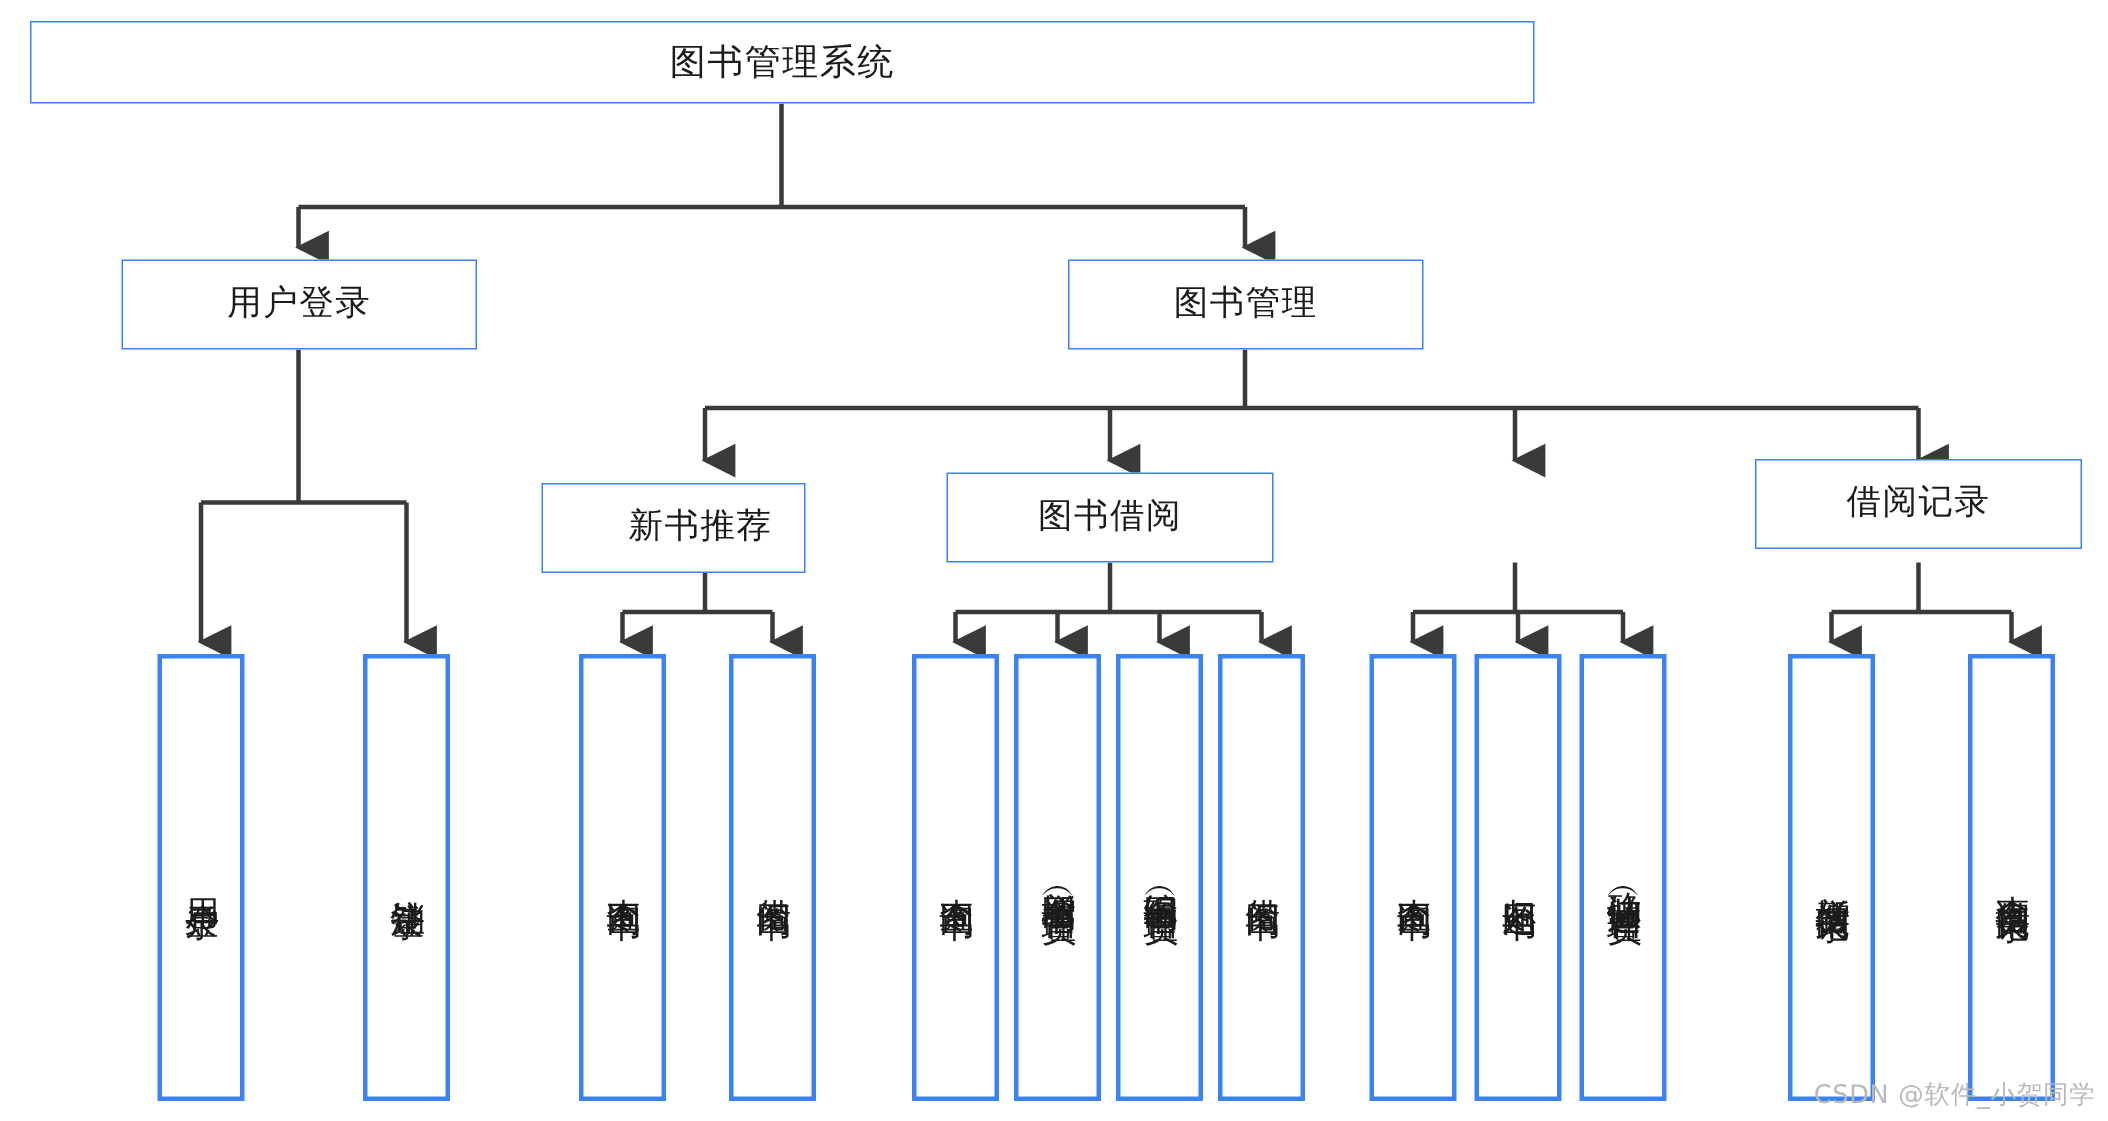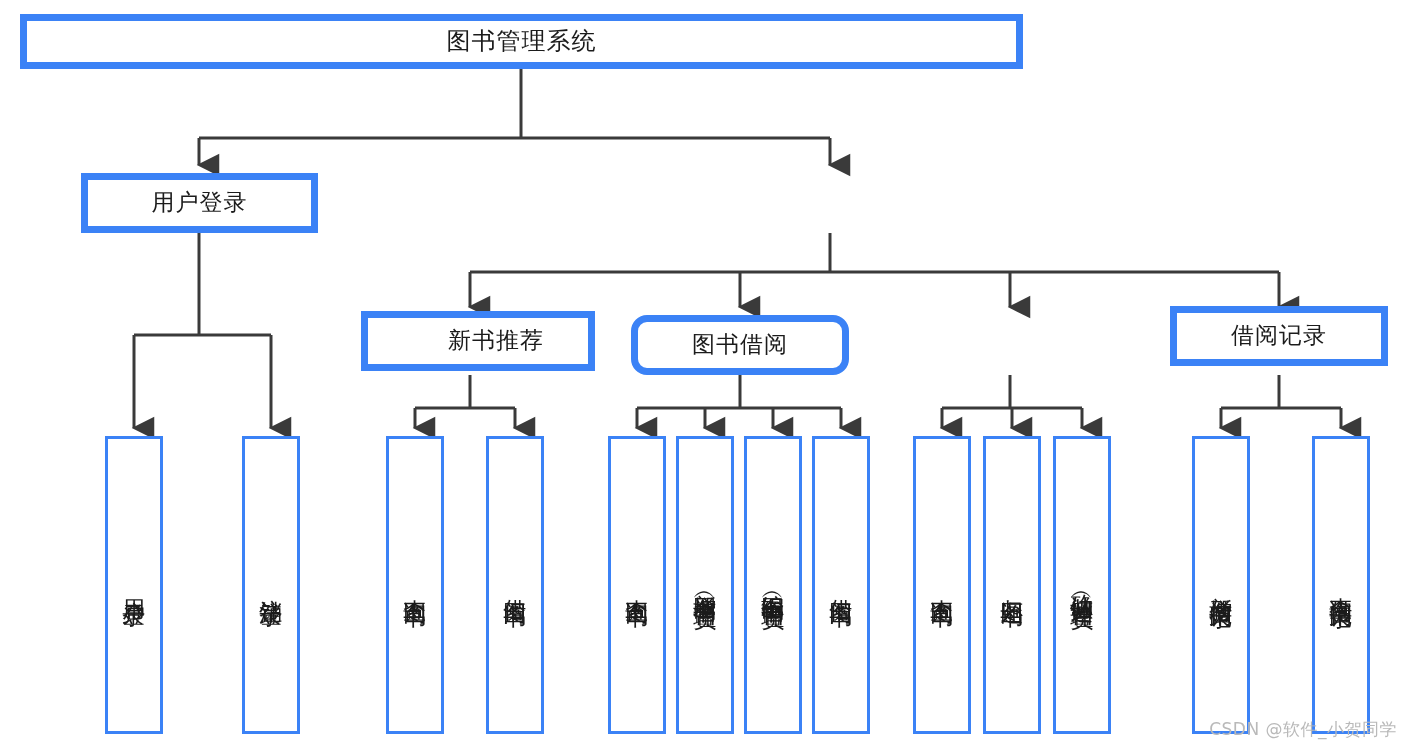--- a/index.html
+++ b/index.html
@@ -19,21 +19,21 @@
     position:absolute;
     left:0; top:0;
     width:1405px;
     height:747px;
     pointer-events:none;
   }
   .node{
     position:absolute;
     box-sizing:border-box;
     background:#ffffff;
-    border:7px solid #3b82f6;
+    border:1px solid #3b82f6;
     display:flex;
     align-items:center;
     justify-content:center;
     z-index:2;
   }
   .node-label{
     font-size:23px;
     line-height:1.18;
     color:#1b1b1b;
     letter-spacing:1px;
@@ -123,25 +123,28 @@
     </g>
   </svg>
 
   <div class="node root" style="left:20px; top:14px; width:1003px; height:55px;">
     <span class="node-label">图书管理系统</span>
   </div>
 
   <div class="node" style="left:81px; top:173px; width:237px; height:60px;">
     <span class="node-label">用户登录</span>
   </div>
+  <div class="node" style="left:712px; top:173px; width:237px; height:60px;">
+    <span class="node-label">图书管理</span>
+  </div>
 
-  <div class="node" style="left:361px; top:311px; width:234px; height:60px;padding-left:36px;">
+  <div class="node" style="left:361px; top:322px; width:176px; height:60px;padding-left:36px;">
     <span class="node-label">新书推荐</span>
   </div>
-  <div class="node" style="left:631px; top:315px; width:218px; height:60px;border-radius:16px;">
+  <div class="node" style="left:631px; top:315px; width:218px; height:60px;">
     <span class="node-label">图书借阅</span>
   </div>
   <div class="node" style="left:1170px; top:306px; width:218px; height:60px;">
     <span class="node-label">借阅记录</span>
   </div>
 
   <div class="node leaf" style="left:105px; top:436px; width:58px; height:298px;">
     <span class="node-label">用户登录</span>
   </div>
   <div class="node leaf" style="left:242px; top:436px; width:58px; height:298px;">

